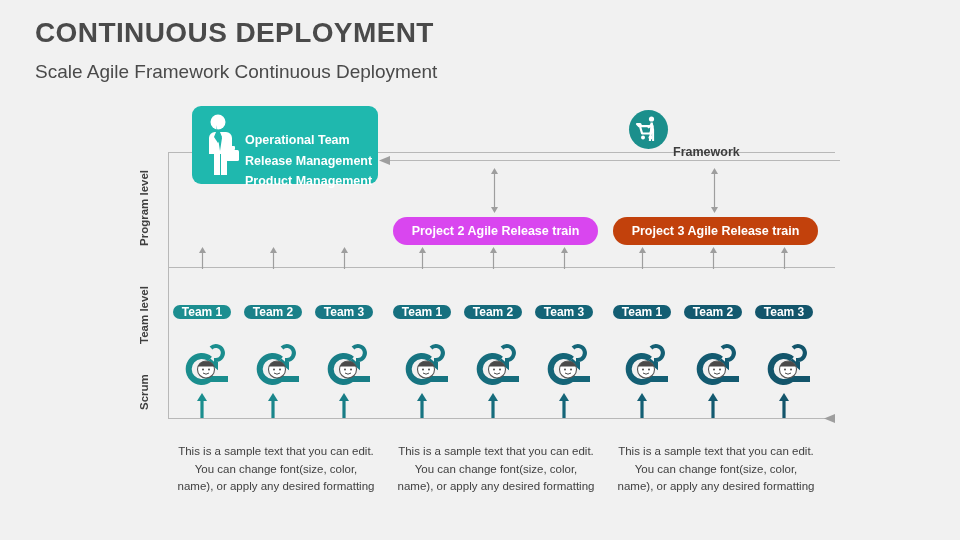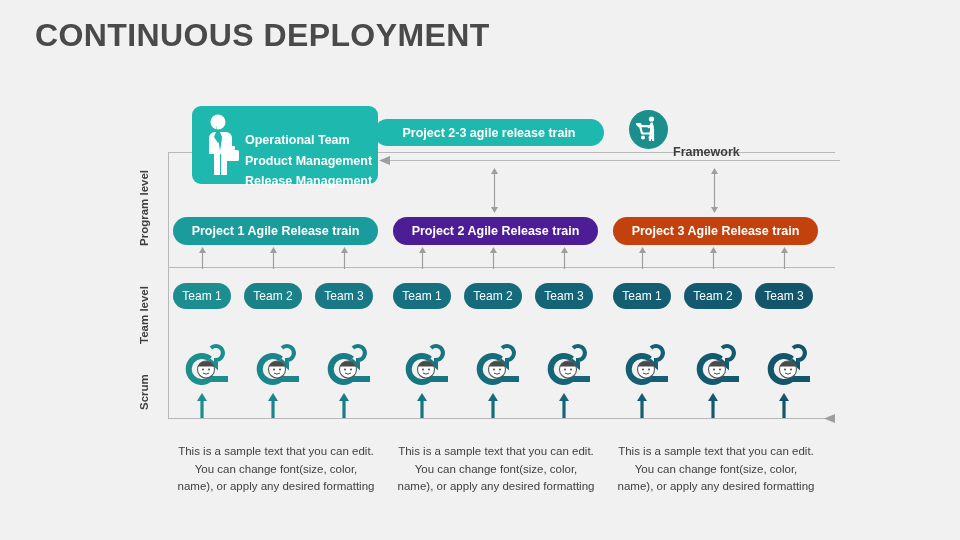--- a/index.html
+++ b/index.html
@@ -18,21 +18,21 @@
     position: relative;
     width: 960px;
     height: 540px;
   }
 
   
   .title {
     position: absolute;
     left: 35px;
     top: 17px;
-    font-size: 32px;
+    font-size: 28px;
     font-weight: bold;
     color: #4a4a4a;
     letter-spacing: 0.4px;
   }
   .subtitle {
     position: absolute;
     left: 35px;
     top: 61px;
     font-size: 19px;
     font-weight: normal;
@@ -144,26 +144,26 @@
     font-weight: bold;
     display: flex;
     align-items: center;
     justify-content: center;
     box-sizing: border-box;
   }
 
   
   .team-pill {
     position: absolute;
-    top: 283px;
-    height: 26px;
+    top: 305px;
+    height: 14px;
     border-radius: 13px;
     color: #ffffff;
     font-size: 12px;
-    font-weight: normal;
+    font-weight: bold;
     display: flex;
     align-items: center;
     justify-content: center;
     box-sizing: border-box;
   }
 
   
   .scrum-icon {
     position: absolute;
     top: 339px;
@@ -202,20 +202,21 @@
     text-align: center;
     margin-top: 7px;
   }
 </style>
 </head>
 <body>
 
 <div id="canvas">
 
   <div class="title">CONTINUOUS DEPLOYMENT</div>
+  <div class="subtitle">Scale Agile Framework Continuous Deployment</div>
 
   <div class="vline" style="left:168px; top:152px; height:266px;"></div>
   <div class="hline" style="left:168px; top:152px; width:667px;"></div>
   <div class="hline" style="left:168px; top:267px; width:667px;"></div>
 
   <div class="hline" style="left:168px; top:418px; width:660px;"></div>
   <svg style="position:absolute; left:824px; top:413px;" width="14" height="11" viewBox="0 0 14 11">
     <path d="M0 5.5 L11 1 L11 10 Z" fill="#9e9e9e"></path>
   </svg>
 
@@ -227,26 +228,25 @@
     <svg class="op-person" viewBox="0 0 42 62">
       <circle cx="18" cy="8" r="7.5" fill="#ffffff"></circle>
       <path d="M10 18 h16 a6 6 0 0 1 6 6 v16 h-5 v21 h-6 v-21 h-1 v21 h-6 v-21 h-5 v-16 a6 6 0 0 1 6 -6 z" fill="#ffffff"></path>
       <path d="M18 18 l4 6 l-2 13 l-2 -13 l-2 -13" fill="#1fb8ae"></path>
       <path d="M16 18 h4 l2 5 l-4 6 l-4 -6 z" fill="#1fb8ae"></path>
       <rect x="26" y="36" width="13" height="11" rx="1.5" fill="#ffffff"></rect>
       <rect x="30" y="32" width="5" height="4" rx="1" fill="#ffffff"></rect>
     </svg>
     <div class="op-lines">
       <div class="op-line">Operational Team</div>
+      <div class="op-line">Release Management</div>
       <div class="op-line">Product Management</div>
-      <div class="op-line">Release Management</div>
     </div>
   </div>
 
-  <div class="top-pill">Project 2-3 agile release train</div>
 
   <div class="cust-circle">
     <svg width="39" height="39" viewBox="0 0 39 39">
       <circle cx="22.5" cy="9" r="2.6" fill="#ffffff"></circle>
       <path d="M21.5 12.5 h2.2 l1.4 7 v11.5 h-2 v-8 l-1.2 8 h-2.1 l1.2 -10 z" fill="#ffffff"></path>
       <path d="M21.8 13.8 l-3.6 3.2 l1.4 1.6 l3.4 -2.6 z" fill="#ffffff"></path>
       <path d="M8 14 h3.2 l1.0 2.2 h11.3 l-2.2 7.3 h-8.2 l-2.1 -7.3 h-0.9 z" fill="none" stroke="#ffffff" stroke-width="2.2" stroke-linejoin="round"></path>
       <circle cx="14" cy="27.5" r="2" fill="#ffffff"></circle>
       <circle cx="21.5" cy="27.5" r="2" fill="#ffffff"></circle>
     </svg>
@@ -262,22 +262,21 @@
     <line x1="4.5" y1="4" x2="4.5" y2="41" stroke="#9e9e9e" stroke-width="1.2"></line>
     <path d="M4.5 0 L8 6 L1 6 Z" fill="#9e9e9e"></path>
     <path d="M4.5 45 L8 39 L1 39 Z" fill="#9e9e9e"></path>
   </svg>
   <svg class="dbl-arrow" style="left:710px; top:168px;" viewBox="0 0 9 45">
     <line x1="4.5" y1="4" x2="4.5" y2="41" stroke="#9e9e9e" stroke-width="1.2"></line>
     <path d="M4.5 0 L8 6 L1 6 Z" fill="#9e9e9e"></path>
     <path d="M4.5 45 L8 39 L1 39 Z" fill="#9e9e9e"></path>
   </svg>
 
-  <div class="proj-pill" style="left:173px; width:205px; background:#1b9c9c;">Project 1 Agile Release train</div>
-  <div class="proj-pill" style="left:393px; width:205px; background:#4c1d95;">Project 2 Agile Release train</div>
+  <div class="proj-pill" style="left:393px; width:205px; background:#d946ef;">Project 2 Agile Release train</div>
   <div class="proj-pill" style="left:613px; width:205px; background:#c2410c;">Project 3 Agile Release train</div>
 
   <svg class="small-up-arrow" style="left:198px; top:247px;" viewBox="0 0 9 22">
       <line x1="4.5" y1="4" x2="4.5" y2="22" stroke="#9e9e9e" stroke-width="1.2"></line>
       <path d="M4.5 0 L8 6 L1 6 Z" fill="#9e9e9e"></path>
     </svg>
   <svg class="small-up-arrow" style="left:269px; top:247px;" viewBox="0 0 9 22">
       <line x1="4.5" y1="4" x2="4.5" y2="22" stroke="#9e9e9e" stroke-width="1.2"></line>
       <path d="M4.5 0 L8 6 L1 6 Z" fill="#9e9e9e"></path>
     </svg>

